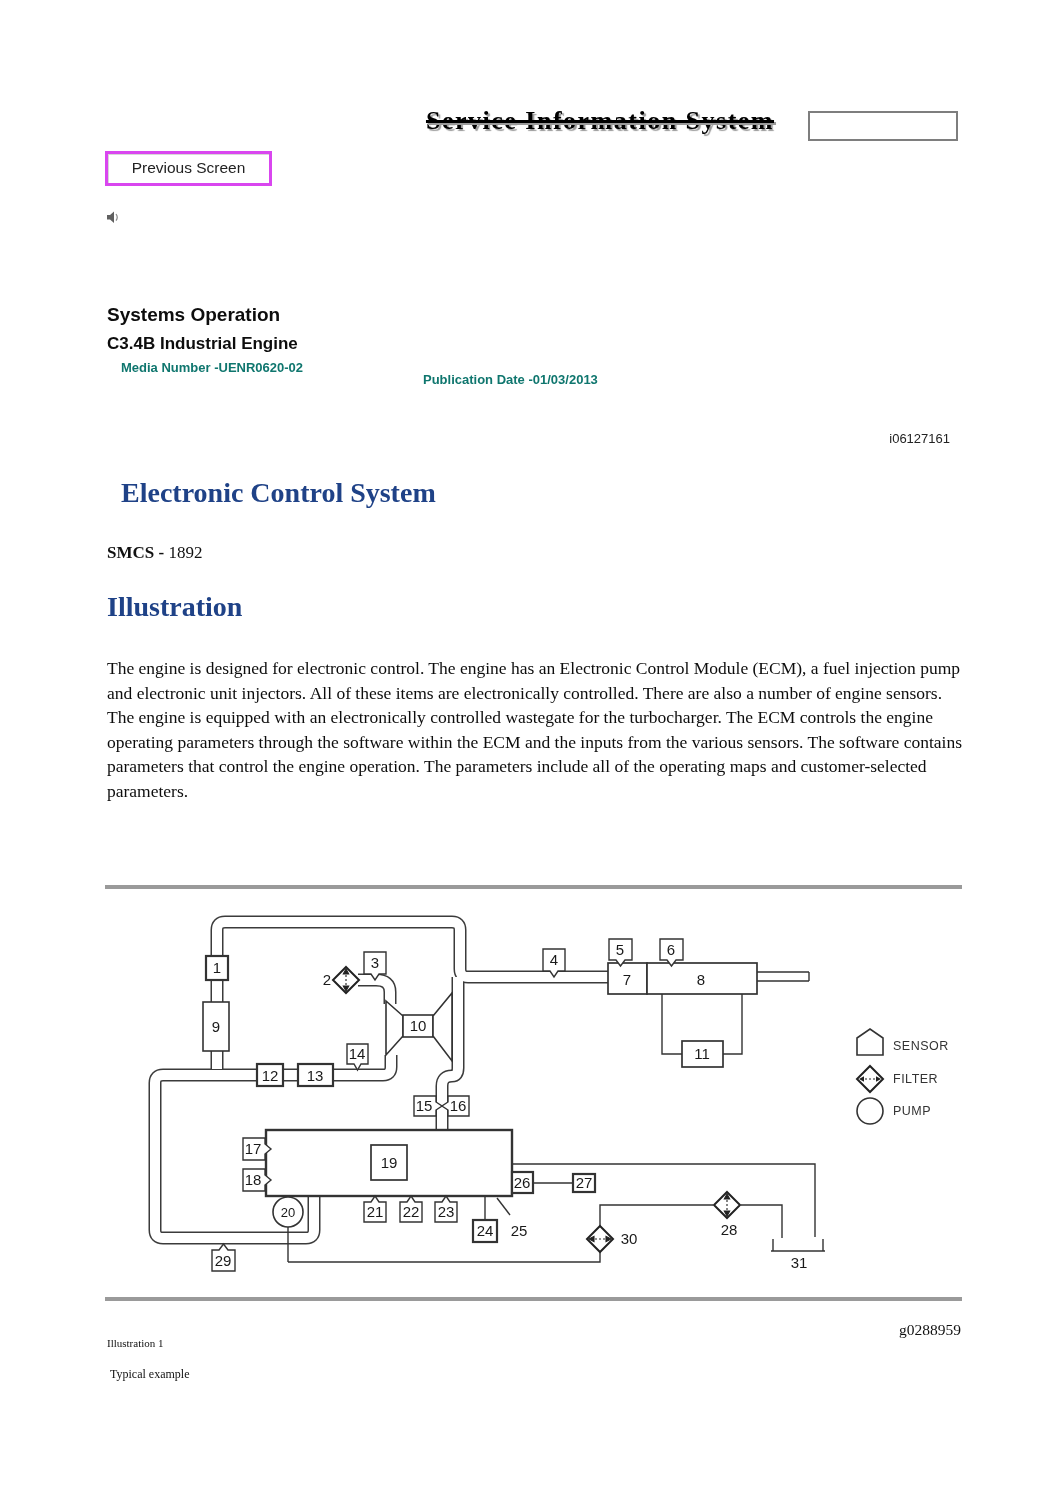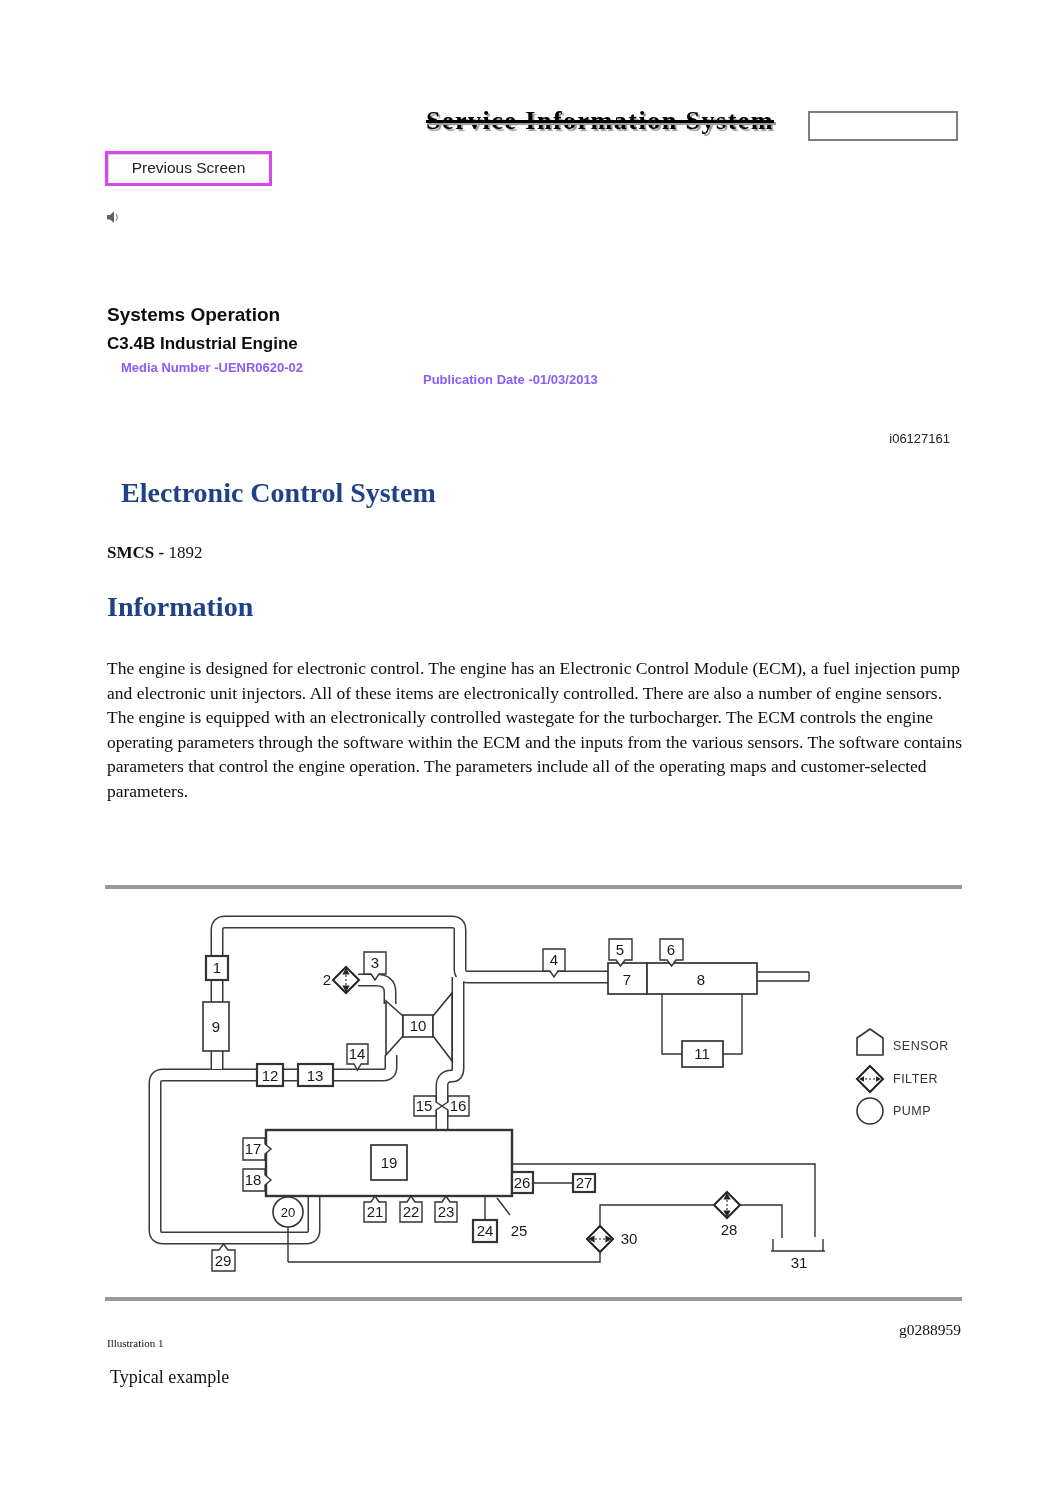--- a/index.html
+++ b/index.html
@@ -13,34 +13,34 @@
              text-shadow:2px 2px 1px #9a9a9a;white-space:nowrap;}
   .search-box{top:111px;left:808px;width:138px;height:26px;border:2px solid #7e7e7e;background:#fff;
               font-size:14px;padding:0 4px;box-sizing:content-box;}
   .prev-btn{top:151px;left:105px;width:161px;height:29px;background:#fff;border:3px solid #d946ef;
             box-shadow:inset 1px 1px 0 #d7d7d7;font-size:15.5px;color:#222;text-align:center;
             line-height:28px;cursor:pointer;}
   .speaker{top:210px;left:106px;}
   
   .h-systems{top:304px;left:107px;font-size:19px;font-weight:bold;color:#0d0d0d;text-align:center;}
   .h-engine{top:334px;left:107px;font-size:17px;font-weight:bold;color:#0d0d0d;}
-  .meta-row{top:360px;left:107px;width:855px;font-size:13px;font-weight:bold;color:#8b5cf6;padding-left:14px;}
+  .meta-row{top:360px;left:107px;width:855px;font-size:13px;font-weight:bold;color:#0f766e;padding-left:14px;}
   .meta-pub{position:absolute;left:316px;top:12px;}
   .doc-id{top:431px;left:0;width:950px;text-align:right;font-size:13px;color:#222;}
   .h-blue1{top:477px;left:121px;font-size:28px;font-weight:bold;color:#1f4287;}
   .smcs{top:543px;left:107px;font-size:17px;color:#111;}
   .smcs b{font-weight:bold;}
   .h-blue2{top:591px;left:107px;font-size:28px;font-weight:bold;color:#1f4287;}
   .intro-p{top:656px;left:107px;width:860px;font-size:17.5px;line-height:24.5px;color:#0d0d0d;text-align:left;}
   .rule{left:105px;width:857px;background:#9a9a9a;}
   .rule1{top:885px;height:4px;}
   .rule2{top:1297px;height:4px;}
   .fig-caption{top:1321px;left:107px;font-size:11px;color:#111;margin-top:16px;}
   .fig-id{top:1321px;left:899px;width:63px;overflow:hidden;white-space:nowrap;font-size:15.5px;color:#111;}
-  .fig-note{top:1367px;left:110px;font-size:18px;color:#111;}
+  .fig-note{top:1367px;left:110px;font-size:12px;color:#111;}
   
   .schematic{top:878px;left:100px;}
   svg text{font-family:"Liberation Sans",sans-serif;fill:#1a1a1a;}
   .num{font-size:15px;text-anchor:middle;}
   .num-sm{font-size:13px;text-anchor:middle;}
   .legend-t{font-size:12.5px;fill:#333;letter-spacing:0.5px;}
 </style>
 </head>
 <body>
 
@@ -57,21 +57,21 @@
 <div class="abs h-systems sans">Systems Operation</div>
 <div class="abs h-engine sans">C3.4B Industrial Engine</div>
 <div class="abs meta-row sans">
   <span>Media Number -UENR0620-02</span>
   <span class="meta-pub">Publication Date -01/03/2013</span>
 </div>
 <div class="abs doc-id sans">i06127161</div>
 
 <div class="abs h-blue1">Electronic Control System</div>
 <div class="abs smcs"><b>SMCS -</b> <span>1892</span></div>
-<div class="abs h-blue2">Information</div>
+<div class="abs h-blue2">Illustration</div>
 <div class="abs intro-p">The engine is designed for electronic control. The engine has an Electronic Control Module (ECM), a fuel injection pump and electronic unit injectors. All of these items are electronically controlled. There are also a number of engine sensors. The engine is equipped with an electronically controlled wastegate for the turbocharger. The ECM controls the engine operating parameters through the software within the ECM and the inputs from the various sensors. The software contains parameters that control the engine operation. The parameters include all of the operating maps and customer-selected parameters.</div>
 
 <div class="abs rule rule1"></div>
 
 <svg class="abs schematic" width="880" height="420" viewBox="0 0 880 420">
 
   <g fill="none" stroke="#3b3b3b" stroke-width="13">
     <path d="M 117,191 V 52 Q 117,44 125,44 H 352 Q 360,44 360,52 V 91 Q 360,99 368,99 H 508"></path>
     <path d="M 291,177 V 189 Q 291,197 283,197 H 63 Q 55,197 55,205 V 352 Q 55,360 63,360 H 206 Q 214,360 214,352 V 318"></path>
     <path d="M 258,102 H 276 Q 290,102 290,114 V 126"></path>

